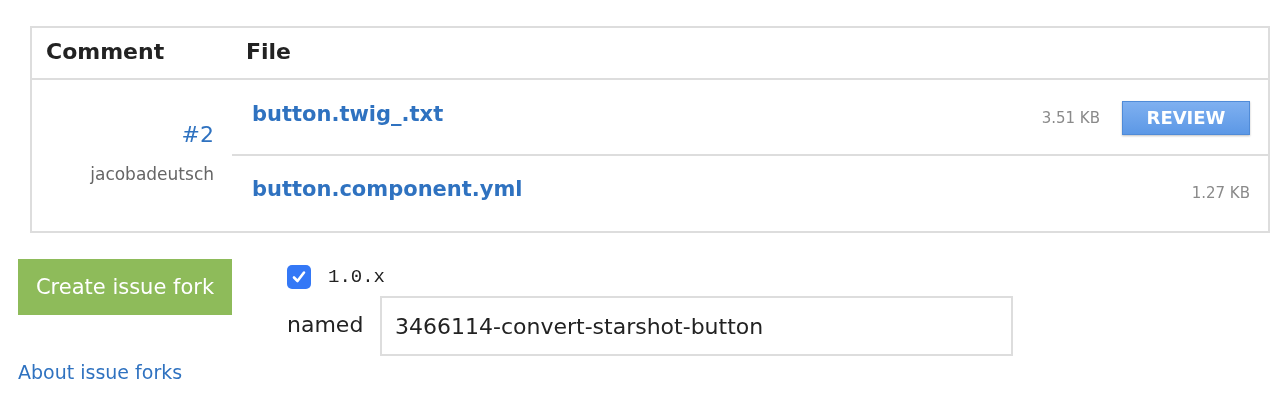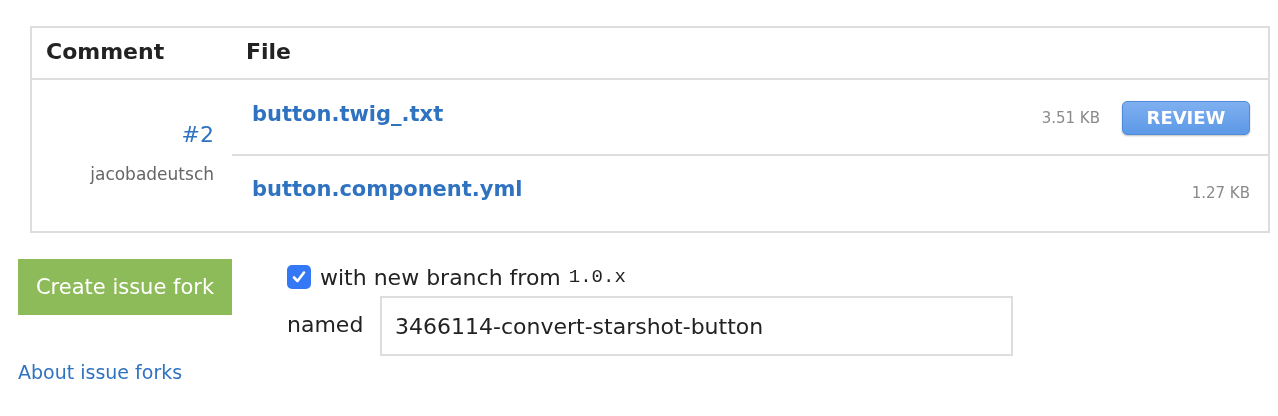--- a/index.html
+++ b/index.html
@@ -35,21 +35,21 @@
     }
     .file-size {
       position: absolute; top: 27px; font-weight: normal; font-size: 15px; color: #8a8a8a;
     }
     .r1 .file-size { right: 168px; }
     .r2 .file-size { right: 18px; }
 
     .review-btn {
       position: absolute; right: 18px; top: 19px; width: 128px; height: 34px;
       background: linear-gradient(#7fb0f0, #5c98e6);
-      border: 1px solid #4f8bd8; border-radius: 5px;
+      border: 1px solid #4f8bd8; border-radius: 0;
       color: #fff; font-weight: bold; font-size: 18px; text-align: center; line-height: 32px;
       box-shadow: 0 1px 2px rgba(0,0,0,0.25);
       cursor: pointer;
     }
 
     .fork-btn {
       position: absolute; left: 18px; top: 259px; width: 214px; height: 56px;
       background: #8ebb5a; color: #fff; font-size: 21px; border: none;
       text-align: center; line-height: 56px; cursor: pointer;
     }
@@ -98,20 +98,19 @@
 </div>
 
 <div class="fork-btn">Create issue fork</div>
 
 <div class="branch-line">
   <span class="checkbox">
     <svg width="16" height="16" viewBox="0 0 16 16">
       <path d="M3 8.5 L6.5 12 L13 3.5" stroke="#fff" stroke-width="2.6" fill="none" stroke-linecap="round" stroke-linejoin="round"></path>
     </svg>
   </span>
-  <span class="branch-text">with new branch from</span>
   <code class="branch-code">1.0.x</code>
 </div>
 
 <span class="named-label">named</span>
 <input class="branch-input" type="text" value="3466114-convert-starshot-button" style="">
 
 <a class="about-link" href="#">About issue forks</a>
 
 </body></html>

